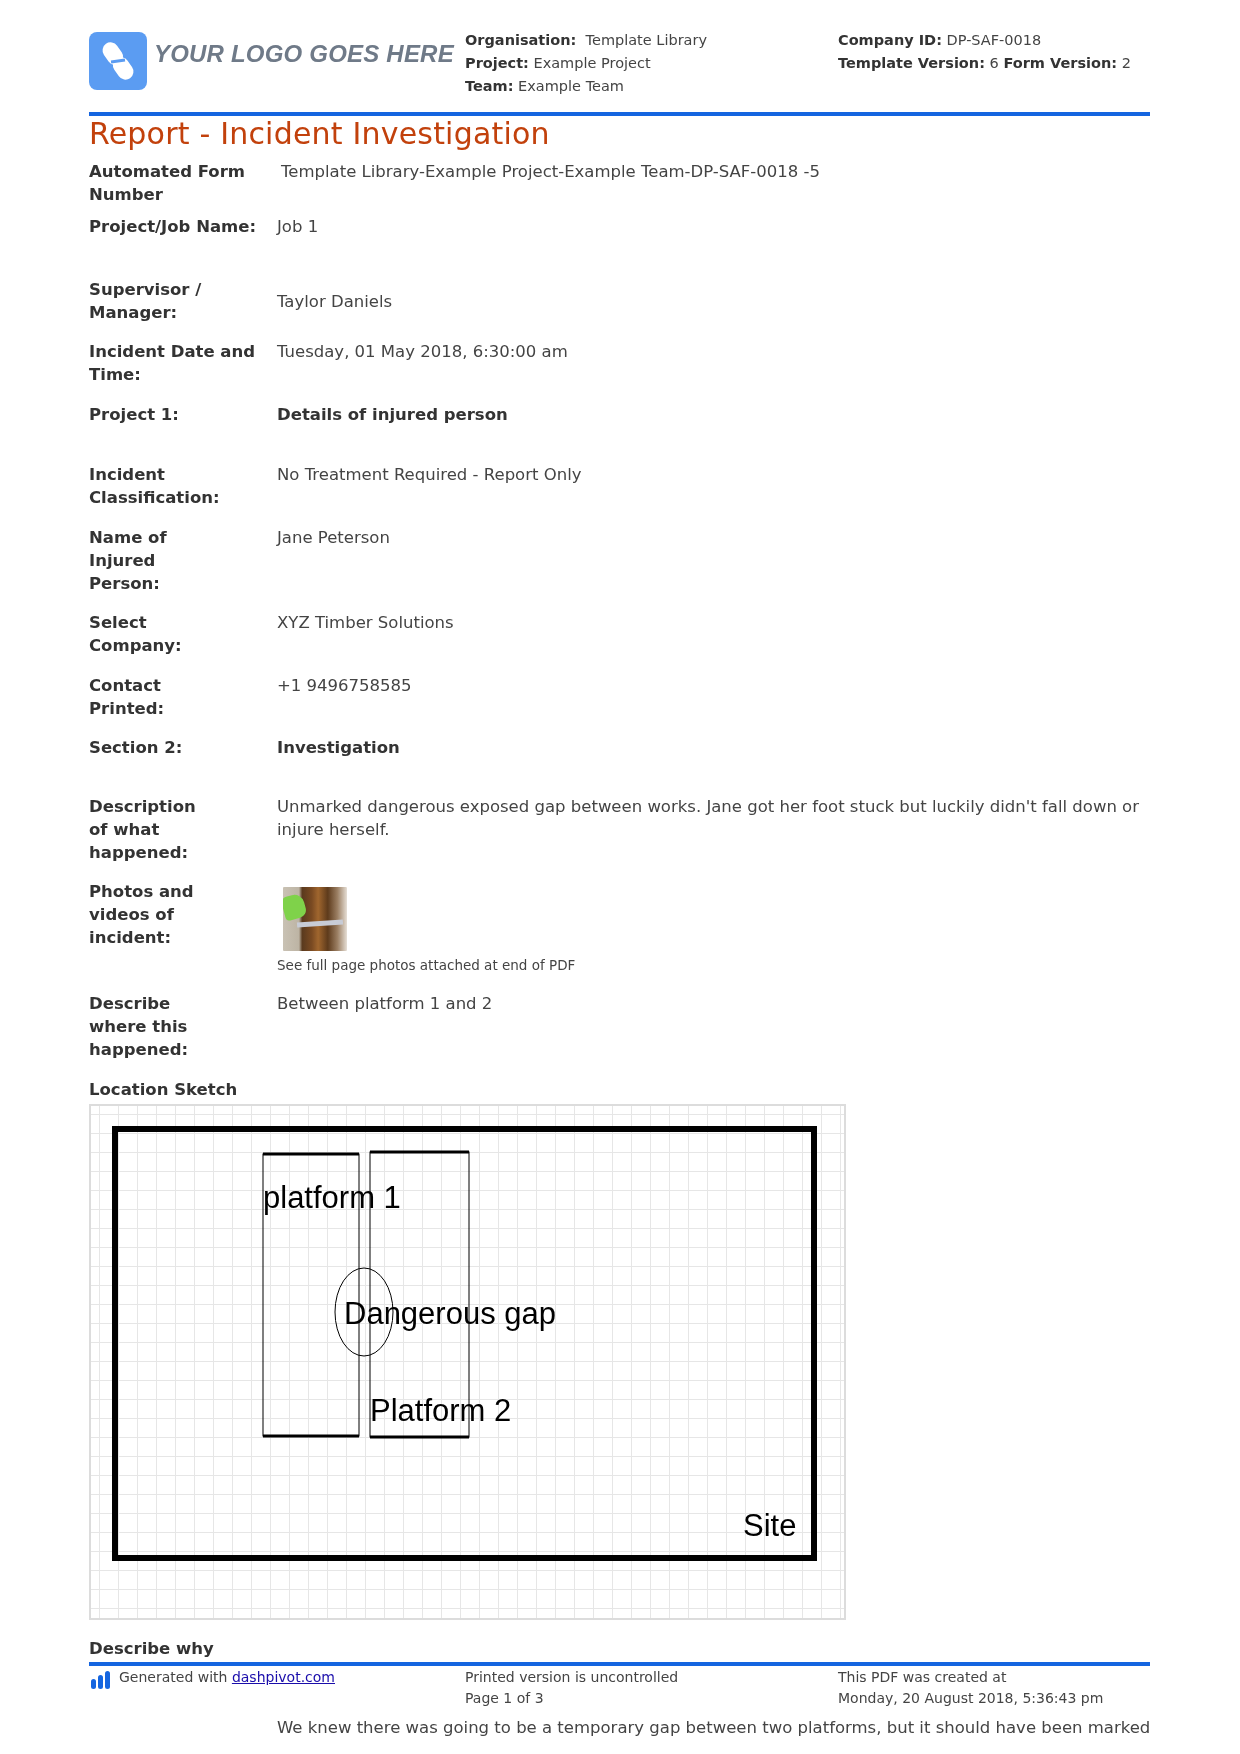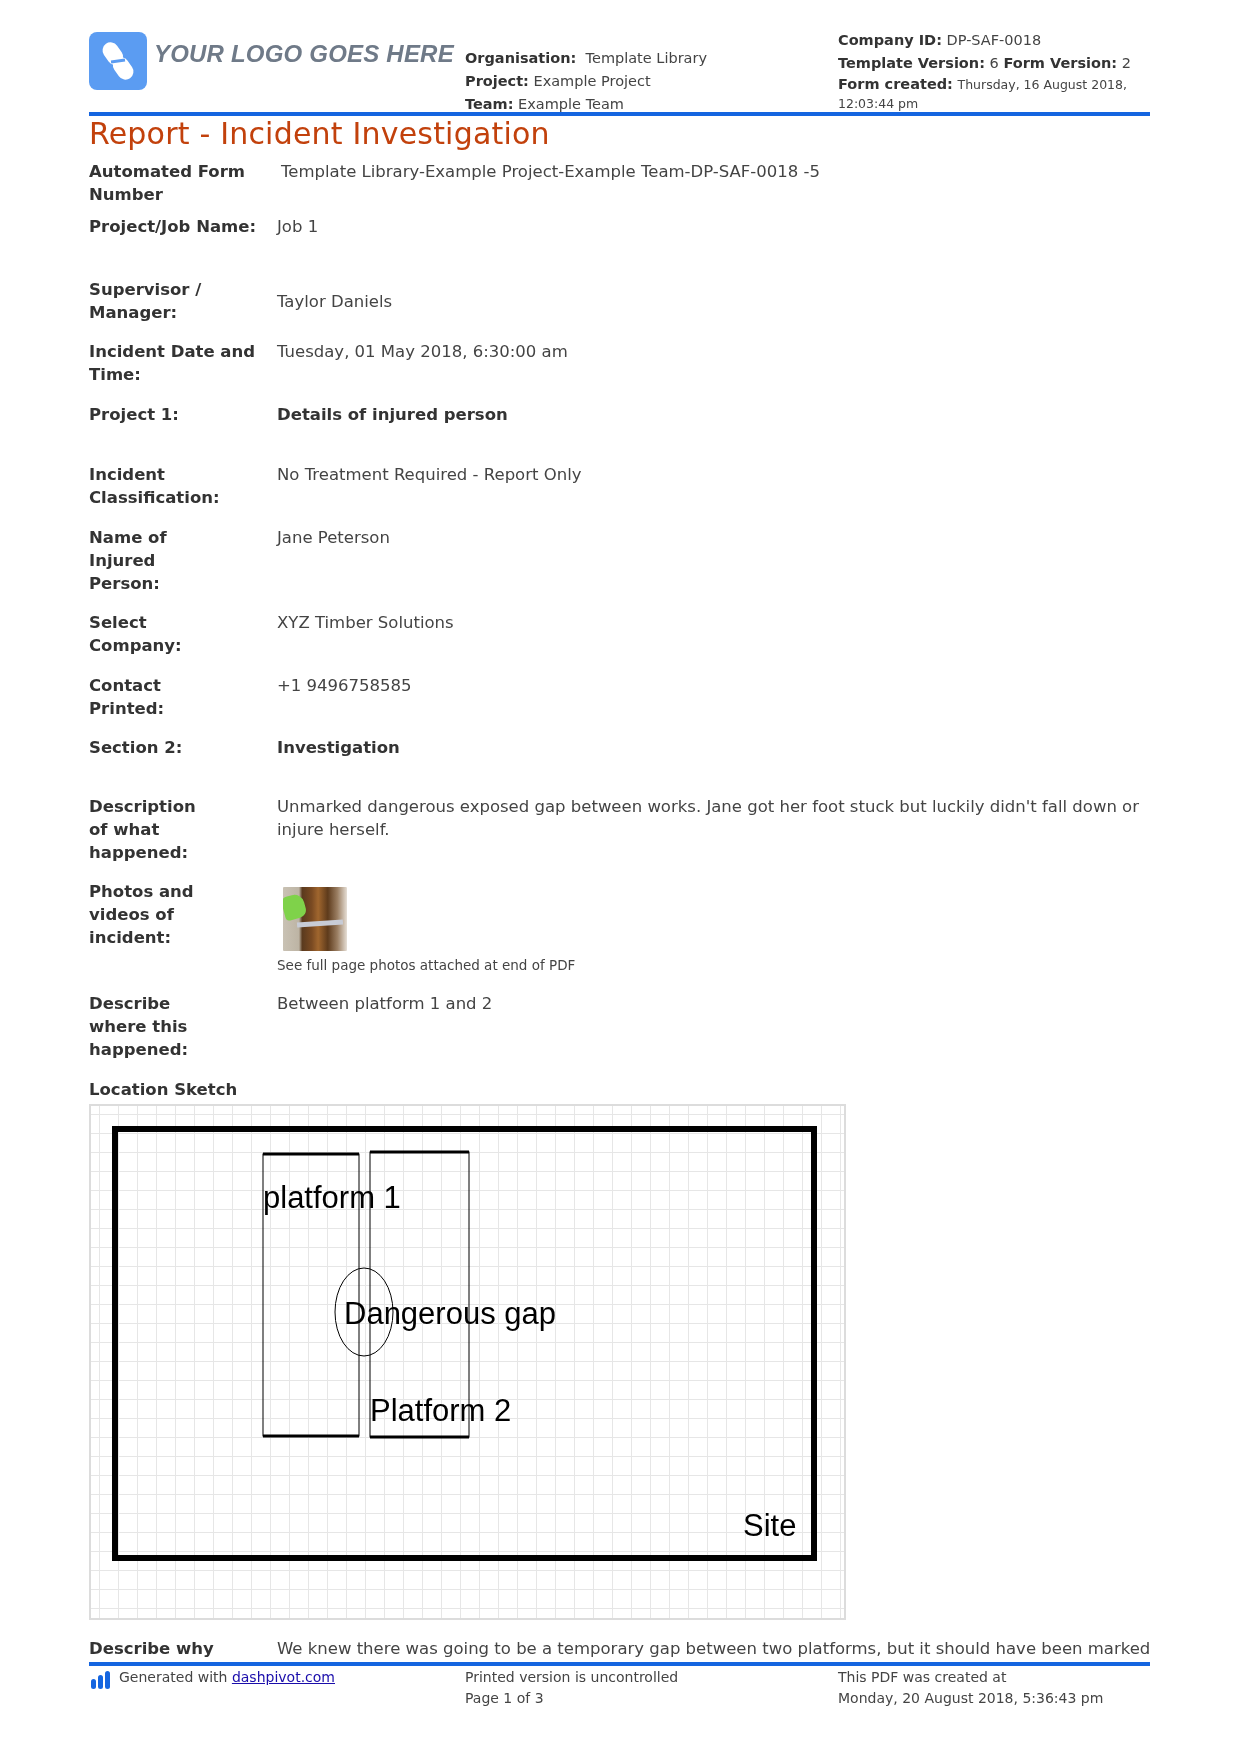--- a/index.html
+++ b/index.html
@@ -6,21 +6,21 @@
   html, body { width: 1240px; height: 1754px; background: #ffffff; overflow: hidden; }
   body { position: relative; font-family: "DejaVu Sans", sans-serif; color: #333333; }
 
   .abs { position: absolute; }
 
   
   .logo-box { left: 89px; top: 32px; width: 58px; height: 58px; background: #5b9cf2; border-radius: 8px; }
   .logo-text { left: 154px; top: 40px; font-family: "Liberation Sans", sans-serif; font-weight: bold; font-style: italic; font-size: 24px; color: #6f7a88; letter-spacing: 0.2px; }
   .hdr-col { font-size: 14.5px; line-height: 23px; color: #444; }
   .hdr-col b { color: #333; font-weight: bold; }
-  .hdr-mid { left: 465px; top: 47px; width: 360px; }
+  .hdr-mid { left: 465px; top: 29px; width: 360px; }
   .hdr-right { left: 838px; top: 29px; width: 320px; }
   .hdr-small { font-size: 12.5px; }
   .blue-rule { left: 89px; width: 1061px; height: 4px; background: #1565e0; }
 
   .page-title { left: 89px; top: 116px; font-size: 30px; color: #c2410c; font-weight: normal; letter-spacing: 0.2px; }
 
   
   .lbl { left: 89px; width: 170px; font-size: 16.5px; font-weight: bold; line-height: 23px; color: #333; }
   .val { left: 277px; width: 880px; font-size: 16.5px; line-height: 23px; color: #444; }
   .val.bold { font-weight: bold; color: #333; }
@@ -60,21 +60,20 @@
 
 <div class="abs hdr-col hdr-mid">
   <div><b>Organisation:</b>&nbsp; <span>Template Library</span></div>
   <div><b>Project:</b> <span>Example Project</span></div>
   <div><b>Team:</b> <span>Example Team</span></div>
 </div>
 
 <div class="abs hdr-col hdr-right">
   <div><b>Company ID:</b> <span>DP-SAF-0018</span></div>
   <div><b>Template Version:</b> <span>6</span> <b>Form Version:</b> <span>2</span></div>
-  <div style="line-height:19px;"><b>Form created:</b> <span class="hdr-small">Thursday, 16 August 2018, 12:03:44 pm</span></div>
 </div>
 
 <div class="abs blue-rule" style="top:112px;"></div>
 
 <h1 class="abs page-title">Report - Incident Investigation</h1>
 
 <div class="abs lbl" style="top:160px;">Automated Form Number</div>
 <div class="abs val" style="top:160px; left:281px;">Template Library-Example Project-Example Team-DP-SAF-0018   -5</div>
 
 <div class="abs lbl" style="top:215px;">Project/Job Name:</div>
@@ -133,21 +132,21 @@
 
     <ellipse cx="273" cy="206" rx="29" ry="44" fill="none" stroke="#000" stroke-width="1"></ellipse>
     <text x="172" y="102" font-family="Liberation Sans, sans-serif" font-size="31" fill="#000">platform 1</text>
     <text x="253" y="218" font-family="Liberation Sans, sans-serif" font-size="31" fill="#000">Dangerous gap</text>
     <text x="279" y="315" font-family="Liberation Sans, sans-serif" font-size="31" fill="#000">Platform 2</text>
     <text x="652" y="430" font-family="Liberation Sans, sans-serif" font-size="31" fill="#000">Site</text>
   </svg>
 </div>
 
 <div class="abs lbl" style="top:1637px;">Describe why</div>
-<div class="abs val" style="top:1637px;">We knew there was going to be a temporary gap between two platforms, but it should have been marked</div>
+<div class="abs val" style="top:1716px;">We knew there was going to be a temporary gap between two platforms, but it should have been marked</div>
 
 <div class="abs blue-rule" style="top:1662px;"></div>
 
 <div class="abs" style="left:91px; top:1671px;">
   <svg width="22" height="18" viewBox="0 0 22 18">
     <rect x="0" y="8" width="5" height="10" rx="2.5" fill="#1565e0"></rect>
     <rect x="7" y="4" width="5" height="14" rx="2.5" fill="#1565e0"></rect>
     <rect x="14" y="0" width="5" height="18" rx="2.5" fill="#1565e0"></rect>
   </svg>
 </div>

